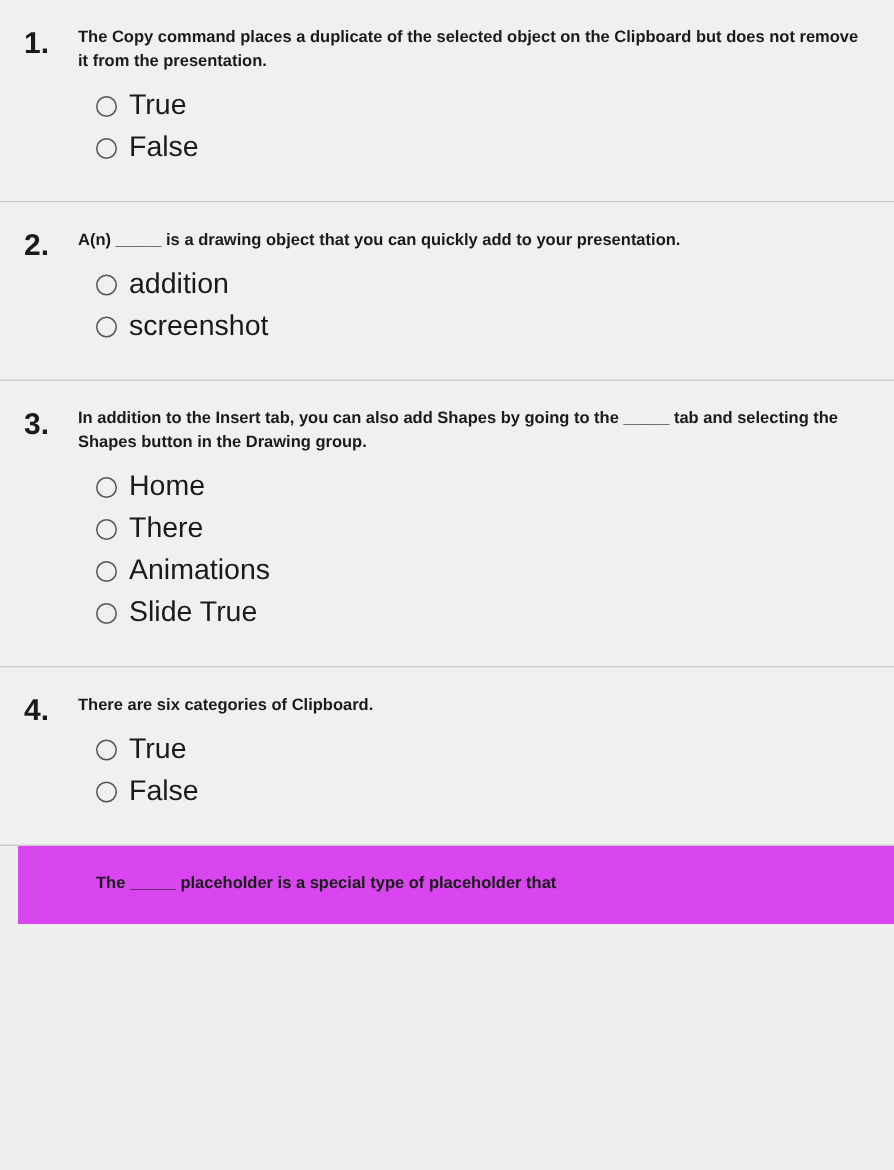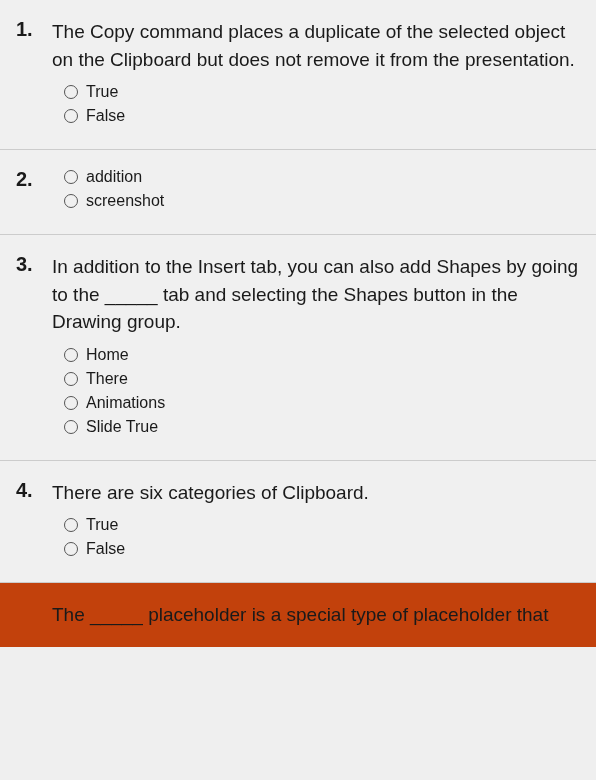--- a/index.html
+++ b/index.html
@@ -40,58 +40,60 @@
       min-width: 36px;
       padding-top: 0px;
       flex-shrink: 0;
     }
 
     .question-content {
       flex: 1;
     }
 
     .question-text {
-      font-size: 19px;
+      font-size: 11px;
       color: #1a1a1a;
       line-height: 1.45;
       margin-bottom: 10px;
+      font-weight: bold;
     }
 
     .options-list {
       list-style: none;
       padding: 0;
       margin: 0;
       padding-left: 12px;
     }
 
     .option-item {
       display: flex;
       align-items: center;
       margin-bottom: 6px;
-      font-size: 16px;
+      font-size: 19px;
       color: #1a1a1a;
     }
 
     .radio-circle {
       display: inline-block;
       width: 14px;
       height: 14px;
       border: 1.5px solid #555;
       border-radius: 50%;
       margin-right: 8px;
       flex-shrink: 0;
       background: transparent;
     }
 
     .partial-question {
-      background-color: #c2410c;
+      background-color: #d946ef;
       padding: 18px 16px 8px 16px;
       display: flex;
       flex-direction: row;
       align-items: center;
+      margin-left: 12px;
     }
   </style>
 </head>
 <body>
 
 <div class="quiz-container">
 
   <div class="question-block">
     <div class="question-number">1.</div>
     <div class="question-content">
@@ -105,20 +107,21 @@
           <span class="radio-circle"></span>
           <span>False</span>
         </li>
       </ul>
     </div>
   </div>
 
   <div class="question-block">
     <div class="question-number">2.</div>
     <div class="question-content">
+      <div class="question-text">A(n) _____ is a drawing object that you can quickly add to your presentation.</div>
       <ul class="options-list">
         <li class="option-item">
           <span class="radio-circle"></span>
           <span>addition</span>
         </li>
         <li class="option-item">
           <span class="radio-circle"></span>
           <span>screenshot</span>
         </li>
       </ul>

